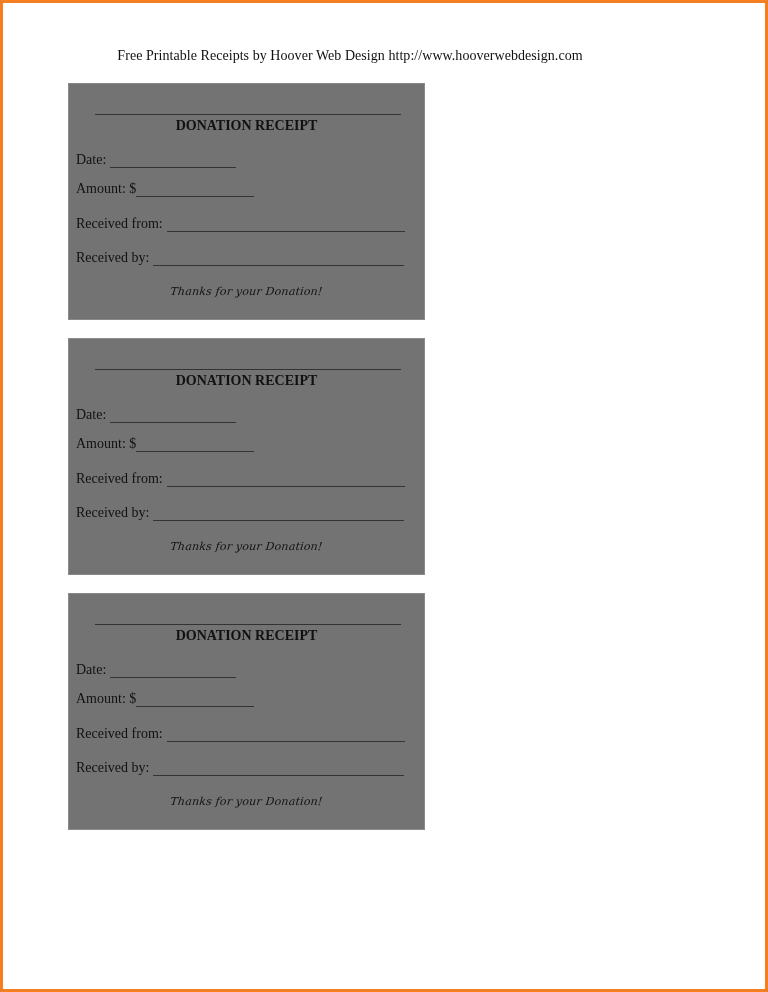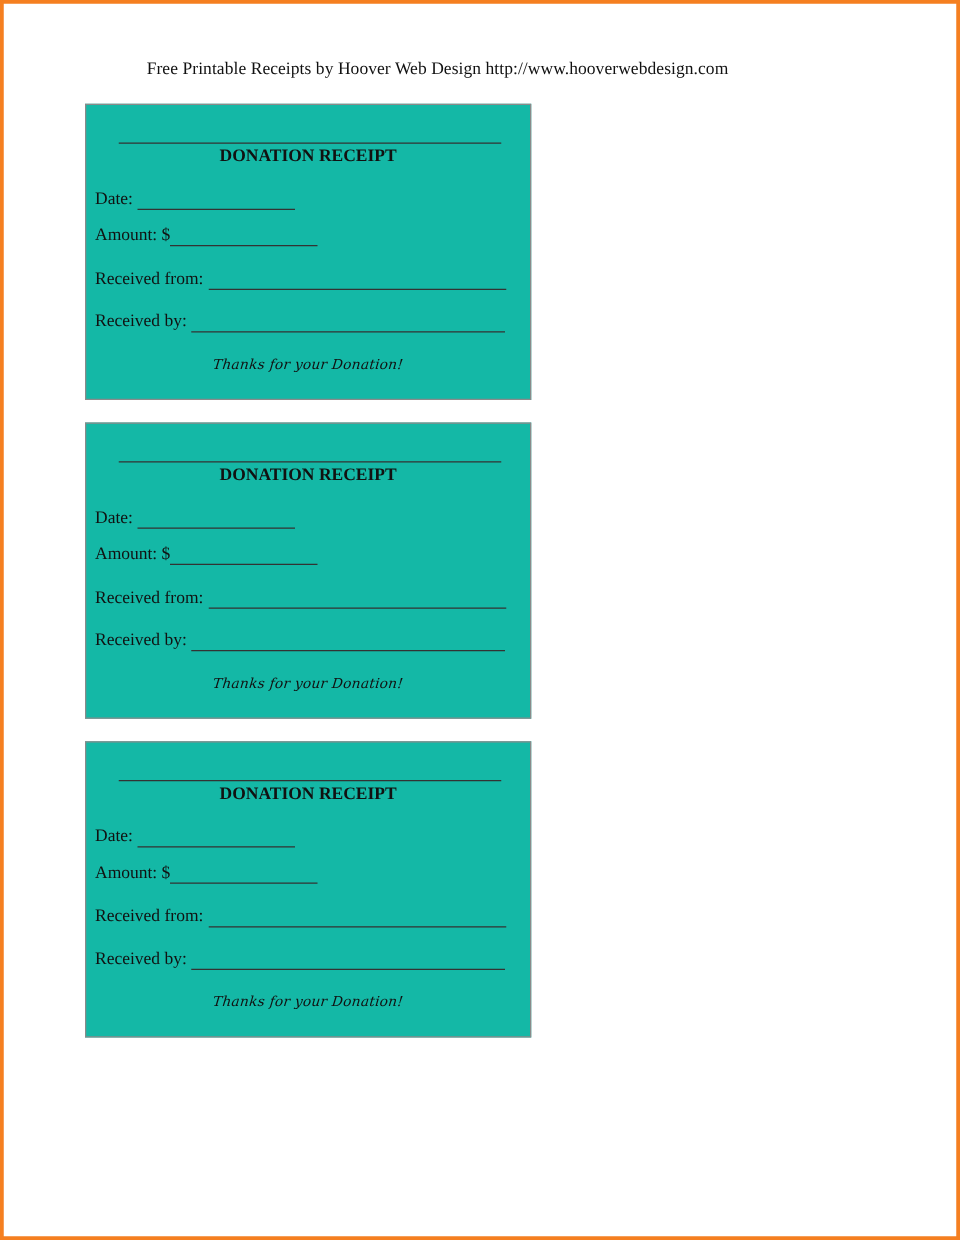--- a/index.html
+++ b/index.html
@@ -24,21 +24,21 @@
     font-size: 14px;
     letter-spacing: 0.05px;
   }
   .receipt {
     position: absolute;
     left: 68px;
     width: 357px;
     height: 237px;
     box-sizing: border-box;
     border: 1px solid #8a8a8a;
-    background: #14b8a6;
+    background: #737373;
   }
   .receipt .rule {
     position: absolute;
     left: 26px; width: 306px; top: 30px;
     border-top: 1px solid #333;
   }
   .receipt .title {
     position: absolute; left: 0; width: 100%; top: 34px;
     text-align: center;
     font-weight: bold;

